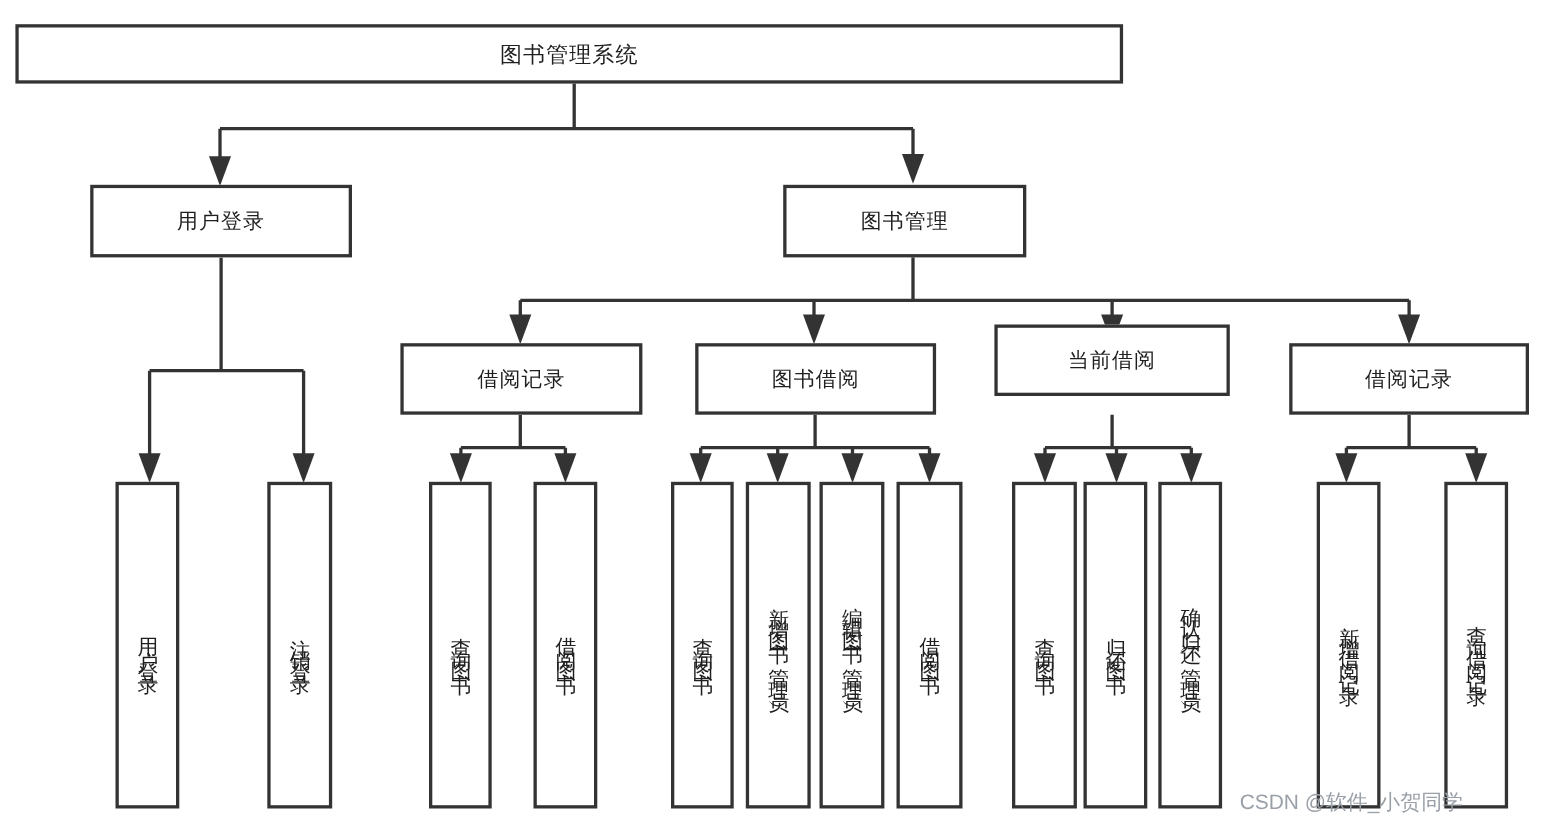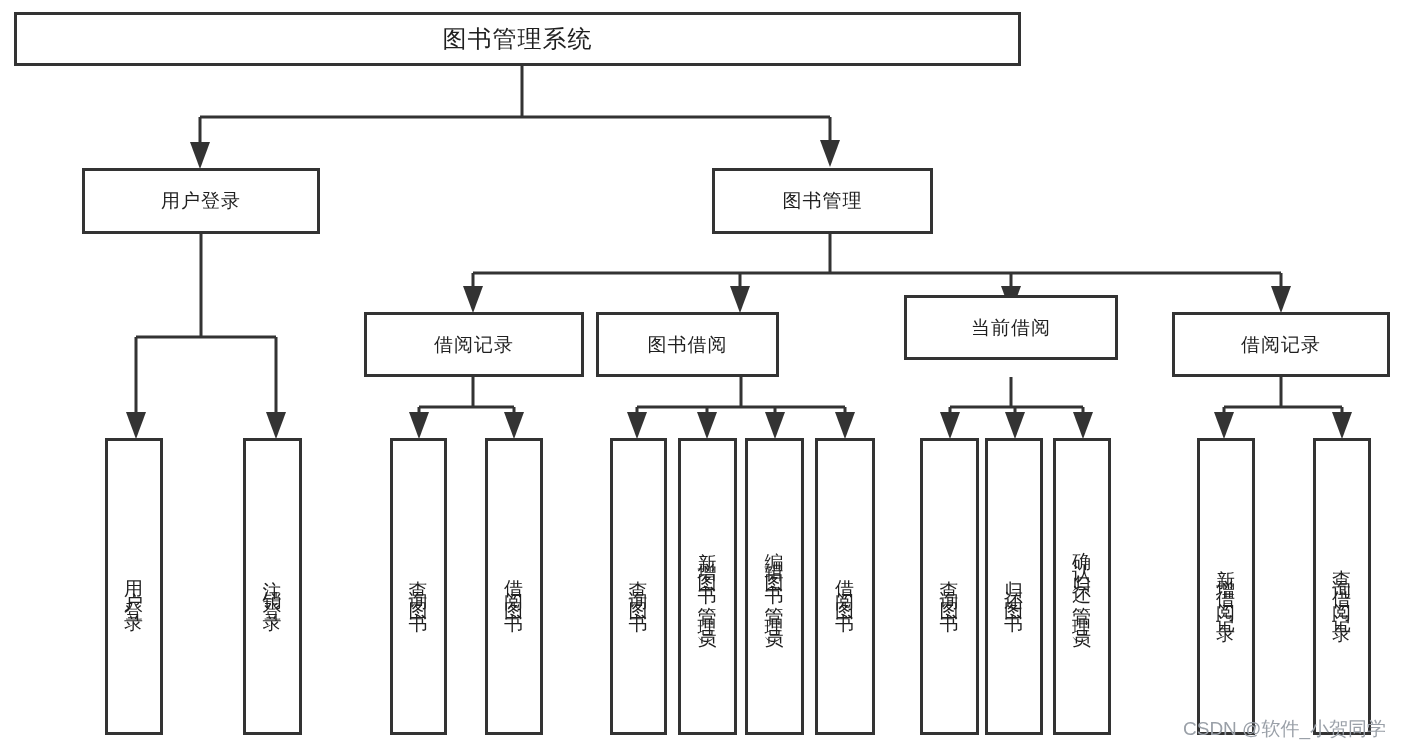--- a/index.html
+++ b/index.html
@@ -46,34 +46,35 @@
     justify-content:center;
     z-index:2;
     color:var(--text);
   }
   .hbox{
     font-size:19px;
     letter-spacing:1px;
     white-space:nowrap;
   }
   .rootbox{
-    font-size:24px;
+    font-size:20px;
+    margin-top:10px;
   }
   .vbox{
     top:438px;
     height:297px;
     writing-mode:vertical-rl;
     text-orientation:mixed;
     font-size:19px;
     letter-spacing:11px;
     line-height:1;
   }
   .watermark{
     position:absolute;
-    left:1183px;
+    left:1127px;
     top:716px;
     font-size:19px;
     color:var(--watermark);
     white-space:nowrap;
     z-index:5;
   }
 </style>
 </head>
 <body>
 
@@ -111,21 +112,21 @@
       <polygon points="1332,412 1352,412 1342,439"></polygon>
     </g>
   </svg>
 
   <div class="box hbox rootbox" style="left:14px;top:12px;width:1007px;height:54px;">图书管理系统</div>
 
   <div class="box hbox" style="left:82px;top:168px;width:238px;height:66px;">用户登录</div>
   <div class="box hbox" style="left:712px;top:168px;width:221px;height:66px;">图书管理</div>
 
   <div class="box hbox" style="left:364px;top:312px;width:220px;height:65px;">借阅记录</div>
-  <div class="box hbox" style="left:596px;top:312px;width:183px;height:65px;">图书借阅</div>
+  <div class="box hbox" style="left:632px;top:312px;width:219px;height:65px;">图书借阅</div>
   <div class="box hbox" style="left:904px;top:295px;width:214px;height:65px;">当前借阅</div>
   <div class="box hbox" style="left:1172px;top:312px;width:218px;height:65px;">借阅记录</div>
 
   <div class="box vbox" style="left:105px;width:58px;">用户登录</div>
   <div class="box vbox" style="left:243px;width:59px;">注销登录</div>
 
   <div class="box vbox" style="left:390px;width:57px;">查询图书</div>
   <div class="box vbox" style="left:485px;width:58px;">借阅图书</div>
 
   <div class="box vbox" style="left:610px;width:57px;">查询图书</div>

